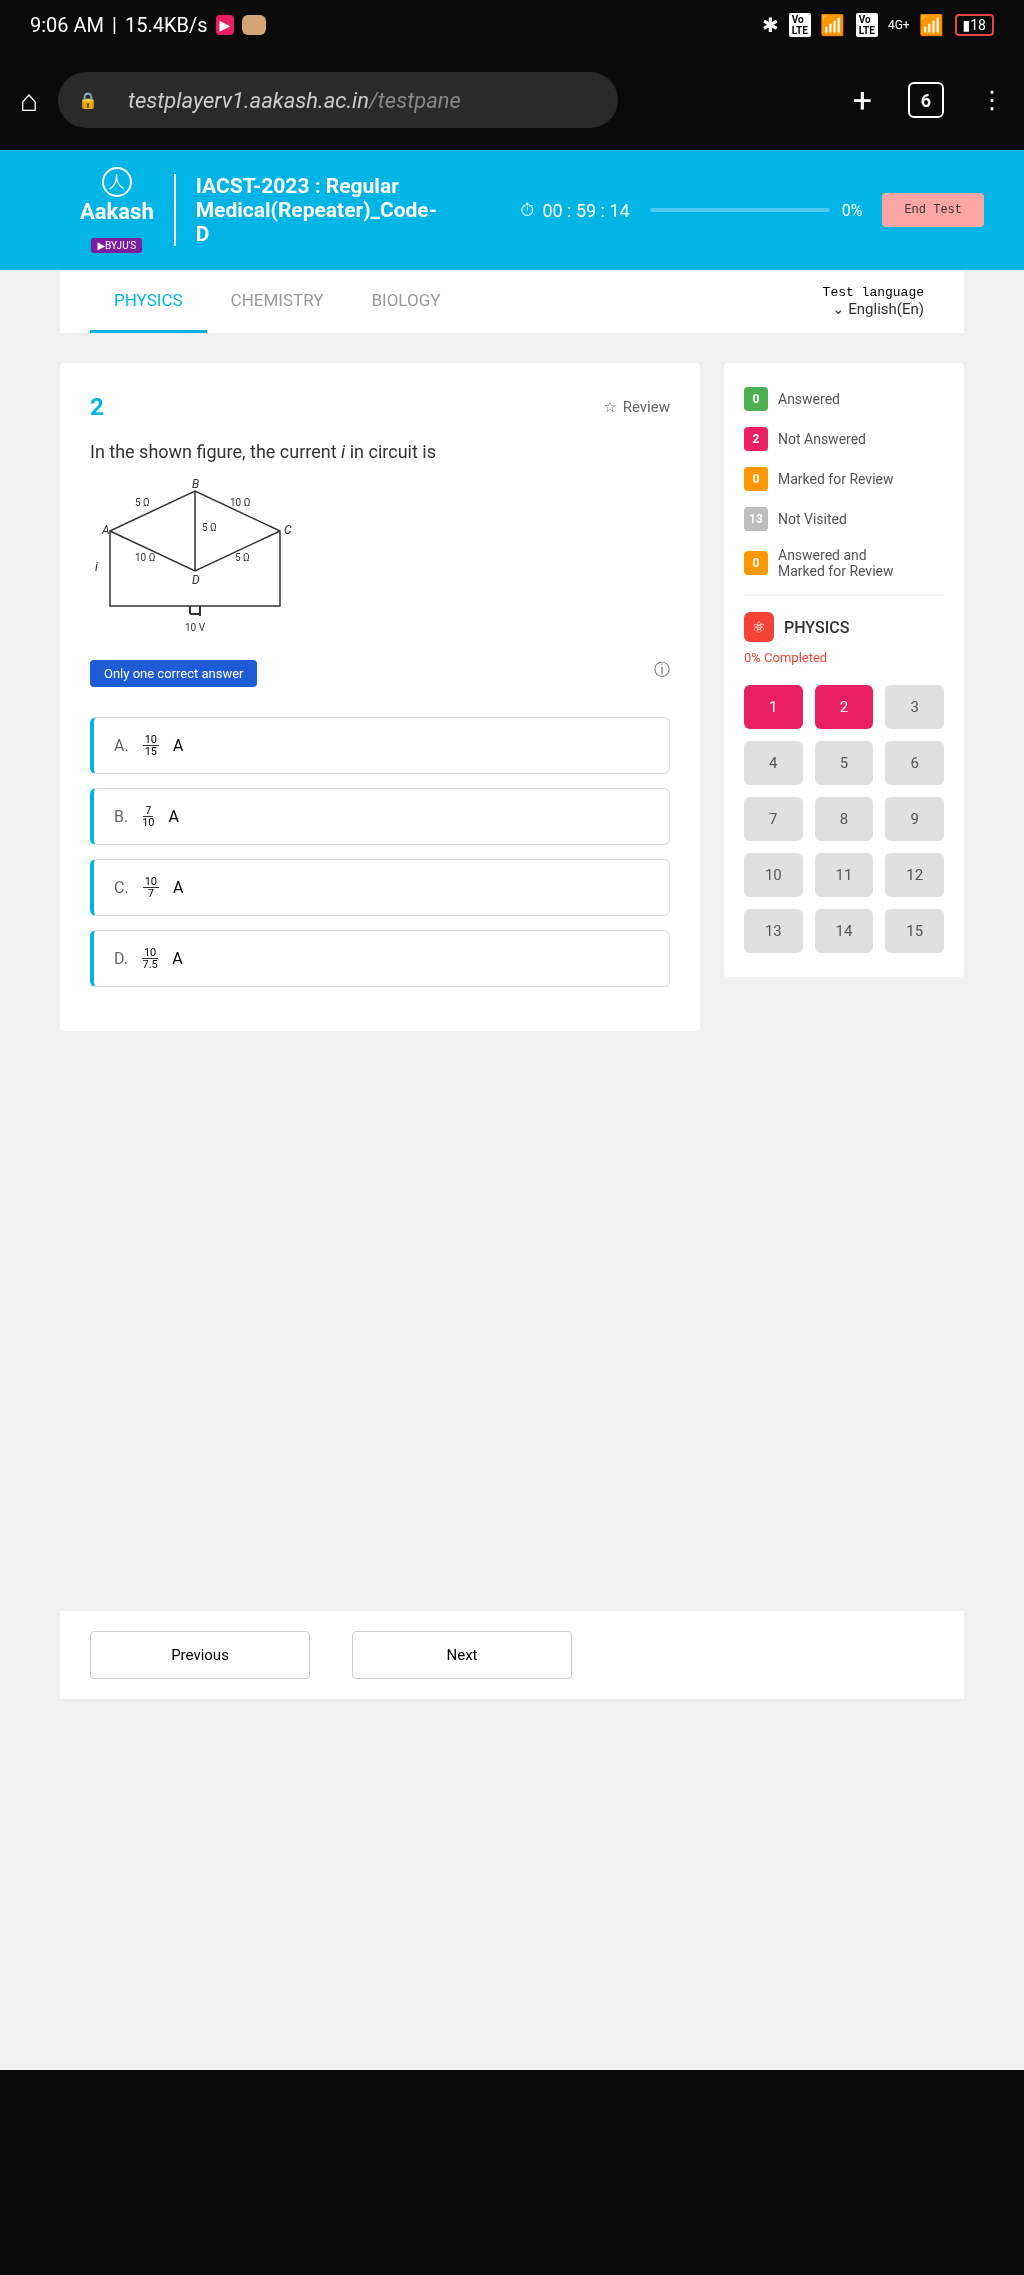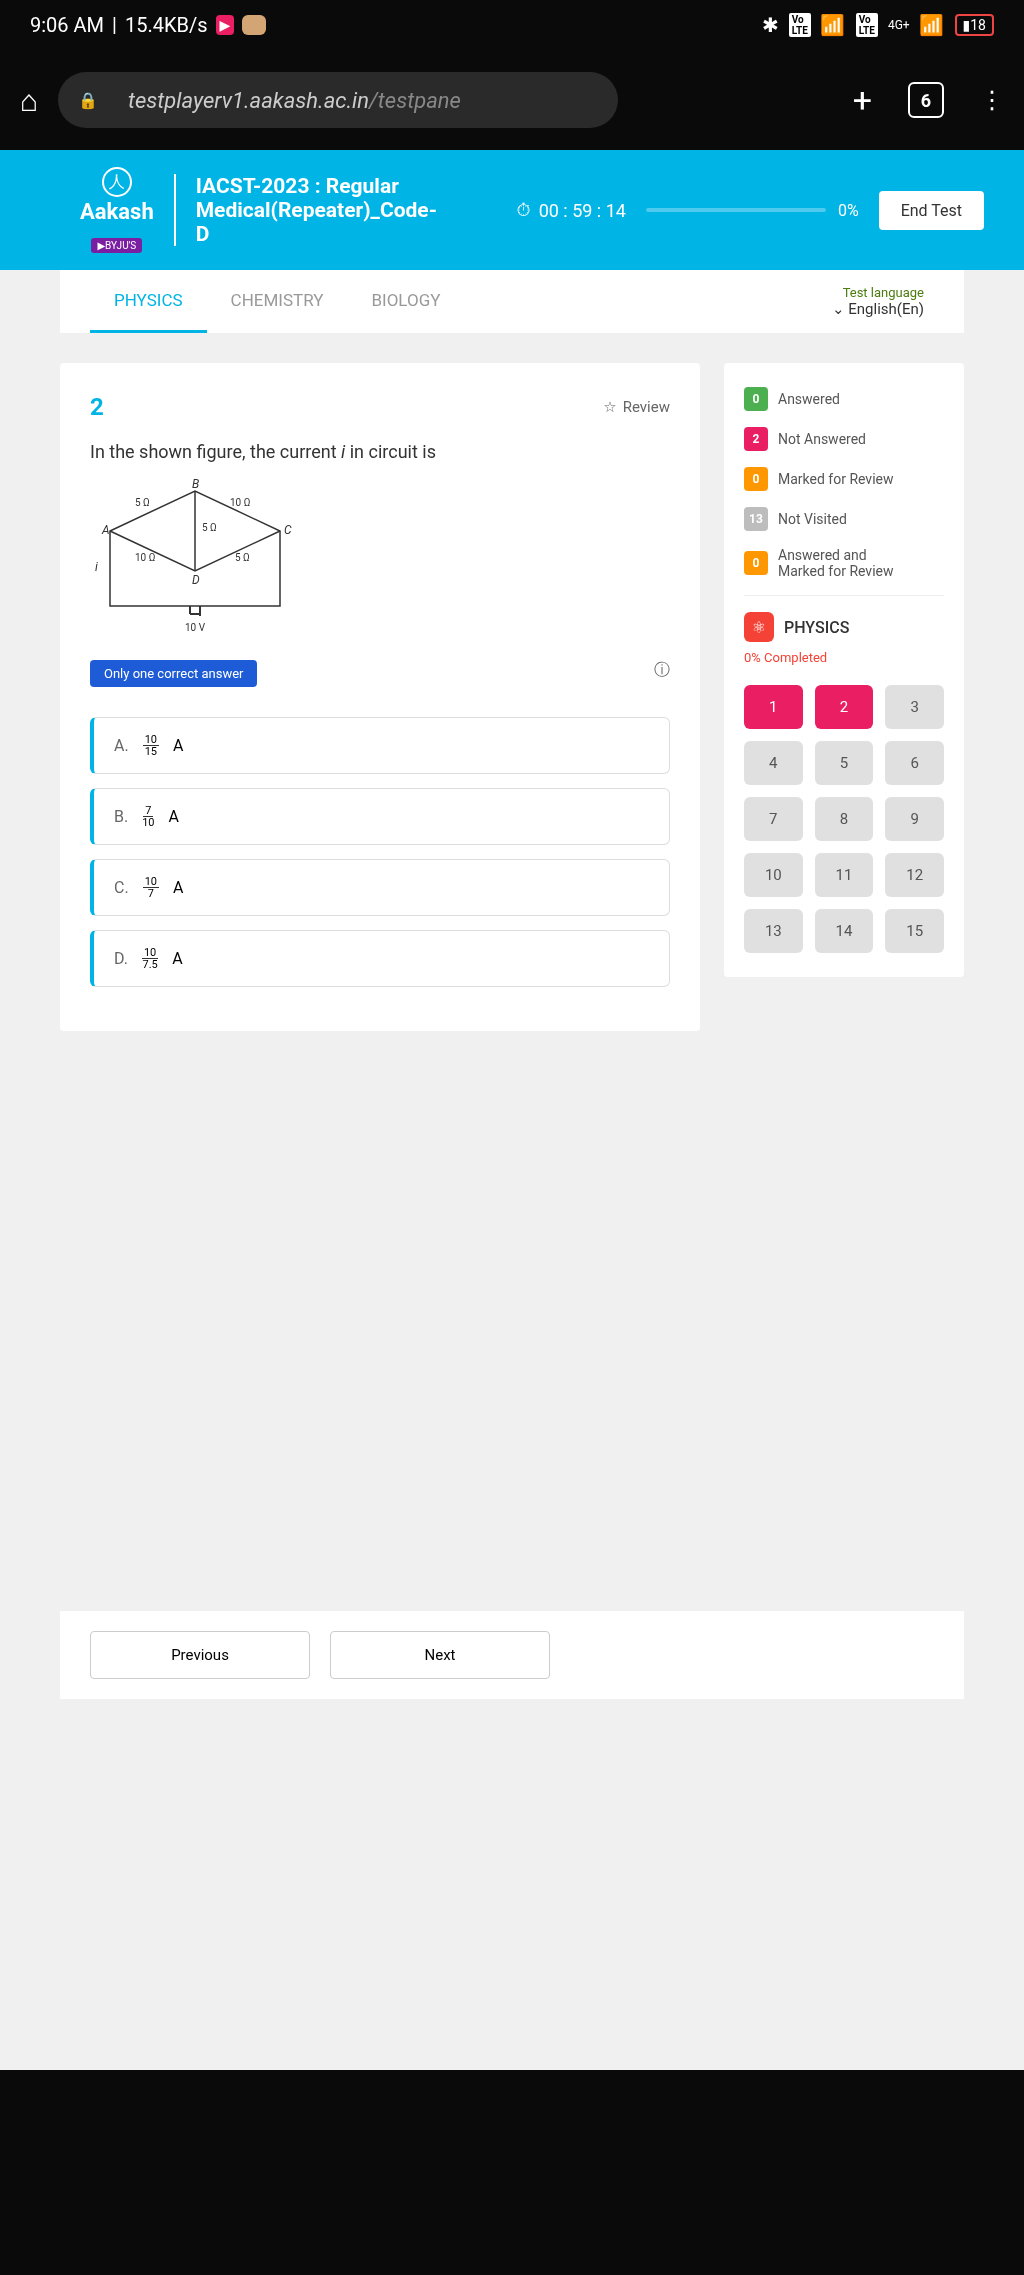--- a/index.html
+++ b/index.html
@@ -24,30 +24,30 @@
 .logo-area { display: flex; flex-direction: column; align-items: center; color: white; }
 .logo-circle { width: 30px; height: 30px; border: 2px solid white; border-radius: 50%; display: flex; align-items: center; justify-content: center; font-size: 16px; }
 .logo-text { font-size: 22px; font-weight: bold; margin-top: 2px; }
 .byjus-badge { background: #7b1fa2; color: white; font-size: 10px; padding: 2px 6px; border-radius: 3px; margin-top: 14px; }
 .test-info { color: white; border-left: 2px solid white; padding-left: 20px; flex: 1; }
 .test-title { font-size: 21px; font-weight: bold; }
 .timer-area { display:flex; align-items:center; gap:20px; color:white; }
 .timer { display: flex; align-items: center; gap: 8px; font-size: 18px; }
 .progress-area { display: flex; align-items: center; gap: 12px; color: white; }
 .progress-bar { width: 180px; height: 4px; background: rgba(255,255,255,0.3); border-radius: 2px; }
-.end-test-btn { background: #ffffff; color: #333; border: none; padding: 10px 22px; border-radius: 4px; font-size: 16px; cursor: pointer; }
+.end-test-btn { background: #fca5a5; color: #333; border: none; padding: 10px 22px; border-radius: 4px; font-size: 12px; cursor: pointer; font-family: Liberation Mono, monospace; }
 
 .content-area { background: #f0f0f0; padding: 0 60px 100px 60px; min-height: 1800px; }
 
 .tabs-section { background: white; display: flex; align-items: center; justify-content: space-between; padding: 0 30px; }
 .subject-tabs { display: flex; }
 .subject-tab { padding: 20px 24px; color: #999; font-size: 17px; cursor: pointer; border-bottom: 3px solid transparent; }
 .subject-tab.active { color: #00b4e6; border-bottom-color: #00b4e6; }
 .lang-selector { text-align: right; padding: 14px 10px; }
-.lang-label { font-size: 13px; color: #4d7c0f; }
+.lang-label { font-size: 13px; color: #000000; font-family: Liberation Mono, monospace; }
 .lang-value { font-size: 15px; color: #333; }
 
 .main-split { display: flex; gap: 24px; margin-top: 30px; }
 .question-panel { background: white; flex: 1; padding: 30px; border-radius: 4px; }
 .q-header { display: flex; justify-content: space-between; align-items: center; margin-bottom: 20px; }
 .q-number { color: #00b4e6; font-size: 24px; font-weight: bold; }
 .review-btn { color: #666; font-size: 15px; display: flex; align-items: center; gap: 6px; }
 .q-text { font-size: 18px; color: #333; margin-bottom: 14px; }
 .q-text i { font-style: italic; }
 
@@ -74,21 +74,21 @@
 .subject-header { display: flex; align-items: center; gap: 10px; margin-bottom: 8px; }
 .subject-icon { width: 30px; height: 30px; background: #f44336; border-radius: 6px; display: flex; align-items: center; justify-content: center; color: white; font-size: 16px; }
 .subject-name { font-size: 16px; color: #333; font-weight: 500; }
 .completion { color: #f44336; font-size: 13px; margin-bottom: 20px; }
 
 .q-grid { display: grid; grid-template-columns: repeat(3, 1fr); gap: 12px; }
 .q-cell { height: 44px; display: flex; align-items: center; justify-content: center; border-radius: 6px; font-size: 15px; cursor: pointer; }
 .q-cell.pink { background: #e91e63; color: white; }
 .q-cell.gray { background: #e0e0e0; color: #555; }
 
-.footer-nav { background: white; position: relative; margin-top: 580px; display: flex; gap: 20px; padding: 20px 30px; }
+.footer-nav { background: white; position: relative; margin-top: 580px; display: flex; gap: 42px; padding: 20px 30px; }
 .nav-btn { border: 1px solid #ccc; background: white; padding: 14px 0; width: 220px; border-radius: 4px; font-size: 15px; cursor: pointer; }
 </style>
 </head>
 <body>
 
 <div class="status-bar">
   <div class="status-left">
     <span>9:06 AM</span>
     <span>|</span>
     <span>15.4KB/s</span>

